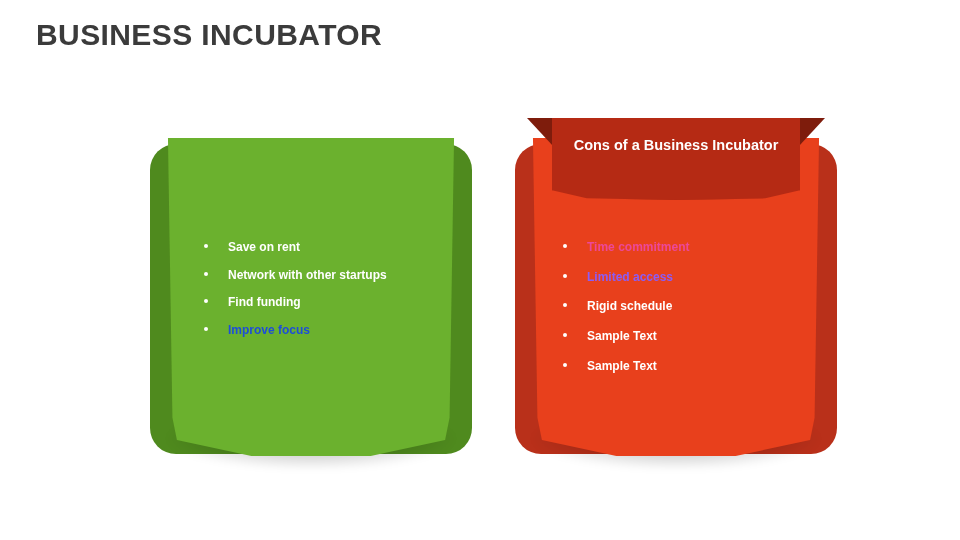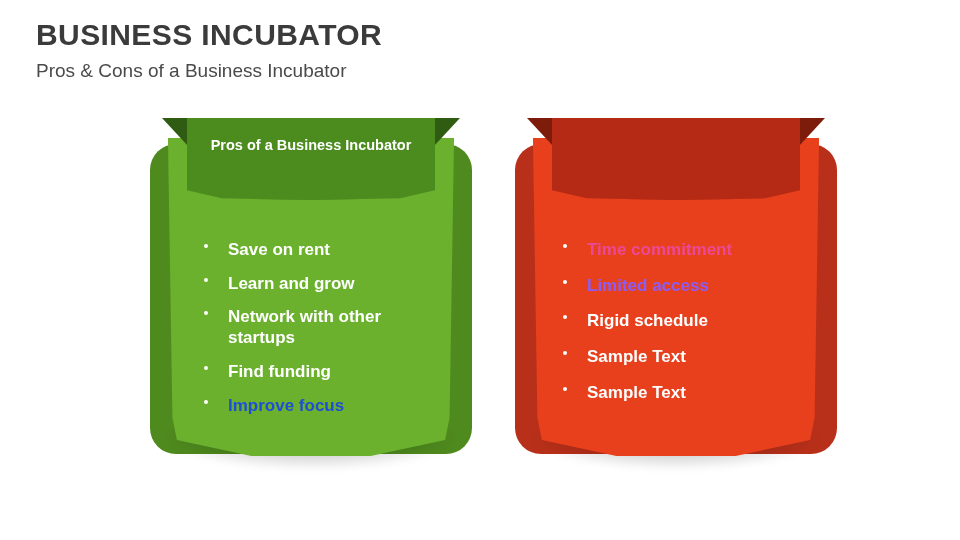--- a/index.html
+++ b/index.html
@@ -74,72 +74,65 @@
   }
 
   
   .bullets {
     position:absolute; left:56px; top:122px; width:215px;
     list-style:none;
   }
   .bullets li {
     position:relative;
     color:#ffffff;
-    font-size:17px;
+    font-size:12px;
     font-weight:bold;
     line-height:1.22;
     margin-bottom:13px;
     padding-left:26px;
   }
   .bullets li .dot {
     position:absolute; left:2px; top:4px;
     width:4px; height:4px; border-radius:50%;
     background:#ffffff;
   }
   .panel.red .bullets { left:50px; top:122px; }
   .panel.red .bullets li { margin-bottom:15px; }
 </style>
 </head>
 <body style="background: rgb(255, 255, 255);">
 
 <div class="slide">
 
   <div class="title" style="color: rgb(59, 59, 59);">BUSINESS INCUBATOR</div>
-  <div class="subtitle" style="color: rgb(74, 74, 74);">Pros &amp; Cons of a Business Incubator</div>
 
   <div class="panel green">
     <div class="back-card" style="background: rgb(79, 138, 30);"></div>
     <div class="sheet-shadow"></div>
     <div class="sheet" style="background: rgb(107, 177, 46);"></div>
 
-    <div class="ribbon">
-      <div class="fold left" style="background: rgb(47, 92, 18);"></div>
-      <div class="fold right" style="background: rgb(47, 92, 18);"></div>
-      <div class="ribbon-body" style="background: rgb(76, 140, 30);"></div>
-      <div class="ribbon-text">Pros of a Business Incubator</div>
-    </div>
 
     <ul class="bullets">
       <li style="color: rgb(255, 255, 255);"><span class="dot"></span><span>Save on rent</span></li>
-      <li style="color: rgb(255, 255, 255);"><span class="dot"></span><span>Learn and grow</span></li>
       <li style="color: rgb(255, 255, 255);"><span class="dot"></span><span>Network with other startups</span></li>
       <li style="color: rgb(255, 255, 255);"><span class="dot"></span><span>Find funding</span></li>
       <li style="color: #1d4ed8;"><span class="dot"></span><span>Improve focus</span></li>
     </ul>
   </div>
 
   <div class="panel red">
     <div class="back-card" style="background: rgb(185, 48, 26);"></div>
     <div class="sheet-shadow"></div>
     <div class="sheet" style="background: rgb(232, 64, 28);"></div>
 
     <div class="ribbon">
       <div class="fold left" style="background: rgb(126, 28, 12);"></div>
       <div class="fold right" style="background: rgb(126, 28, 12);"></div>
       <div class="ribbon-body" style="background: rgb(181, 42, 20);"></div>
+      <div class="ribbon-text">Cons of a Business Incubator</div>
     </div>
 
     <ul class="bullets">
       <li style="color: #ec4899;"><span class="dot"></span><span>Time commitment</span></li>
       <li style="color: #8b5cf6;"><span class="dot"></span><span>Limited access</span></li>
       <li style="color: rgb(255, 255, 255);"><span class="dot"></span><span>Rigid schedule</span></li>
       <li style="color: rgb(255, 255, 255);"><span class="dot"></span><span>Sample Text</span></li>
       <li style="color: rgb(255, 255, 255);"><span class="dot"></span><span>Sample Text</span></li>
     </ul>
   </div>

